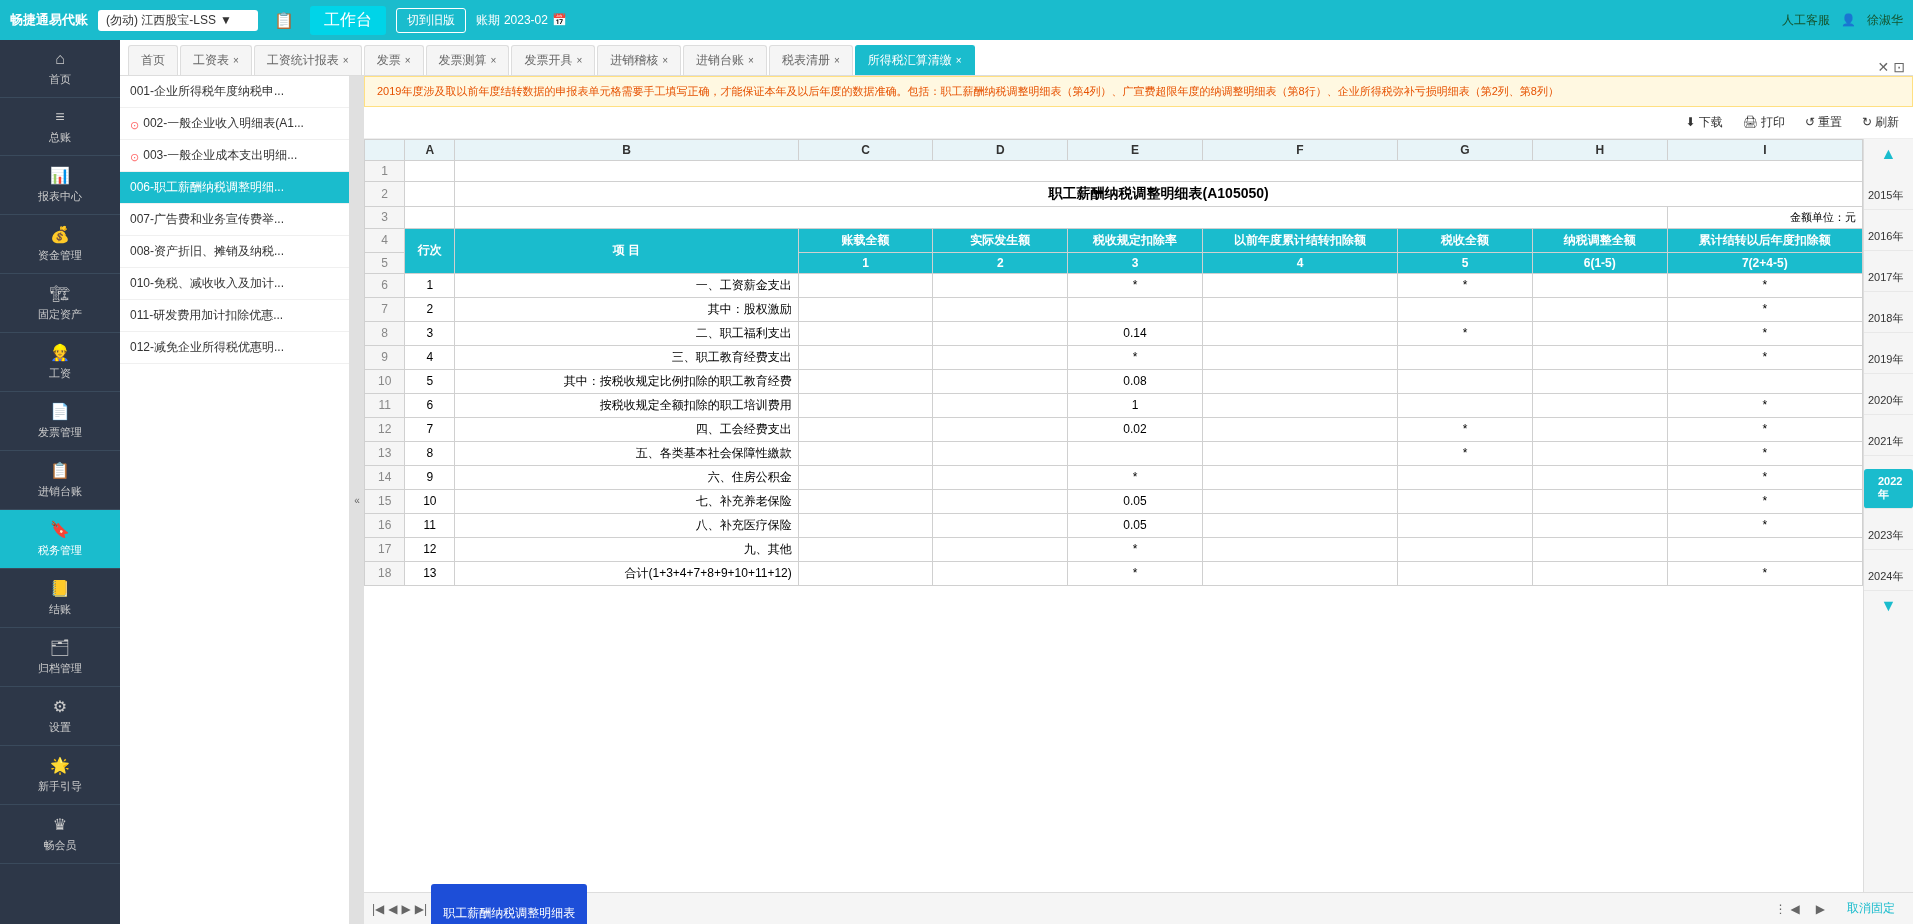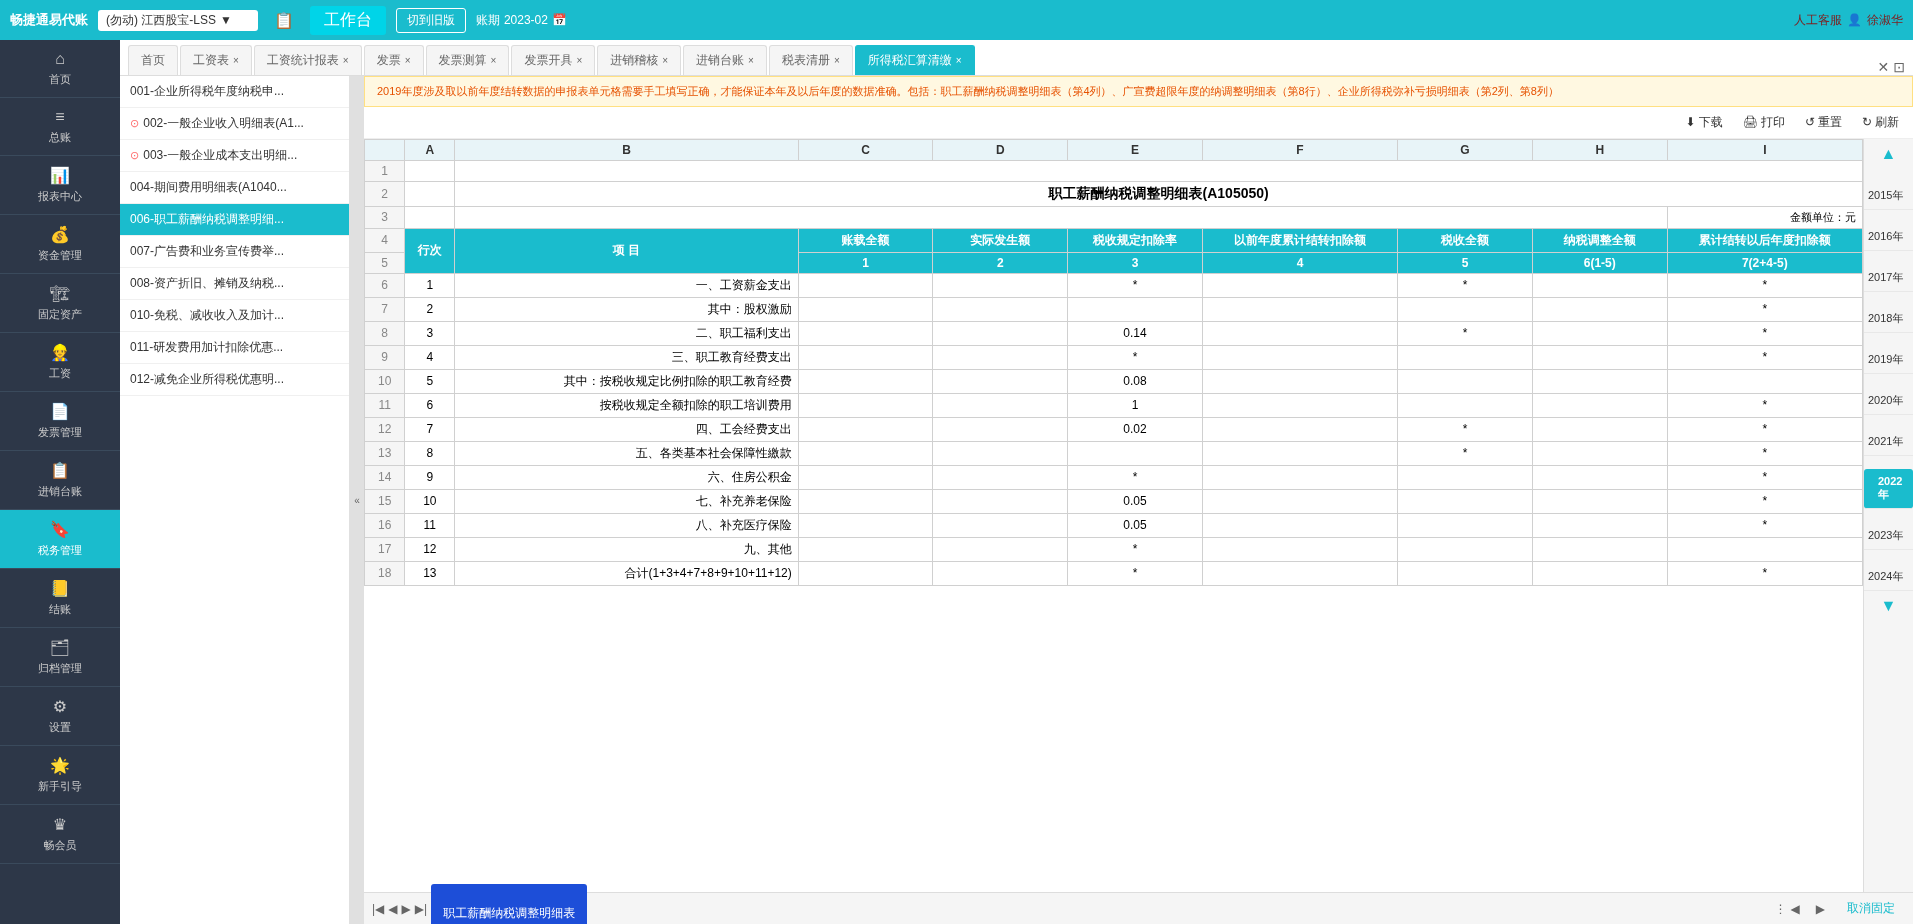--- a/index.html
+++ b/index.html
@@ -25,21 +25,21 @@
     }
     .top-bar-workbench {
       background: #00d4e8; border: none; color: white; padding: 4px 14px;
       border-radius: 3px; cursor: pointer; font-size: 16px;
     }
     .top-bar-old-ver {
       border: 1px solid white; background: none; color: white; padding: 3px 10px;
       border-radius: 3px; cursor: pointer; font-size: 12px;
     }
     .top-bar-period { color: white; font-size: 12px; display: flex; align-items: center; gap: 4px; }
-    .top-bar-right { margin-left: auto; display: flex; align-items: center; gap: 5px; color: #7f1d1d; font-size: 12px; }
+    .top-bar-right { margin-left: auto; display: flex; align-items: center; gap: 11px; color: #14532d; font-size: 12px; }
 
     
     .main-layout { display: flex; flex: 1; overflow: hidden; }
 
     
     .sidebar { width: 120px; background: #2d3748; display: flex; flex-direction: column; flex-shrink: 0; }
     .sidebar-item {
       display: flex; flex-direction: column; align-items: center; justify-content: center;
       padding: 10px 4px; color: #ccc; cursor: pointer; font-size: 11px; gap: 4px;
       border-bottom: 1px solid #3a4a5c;
@@ -66,21 +66,21 @@
     .tab-bar-actions { margin-left: auto; display: flex; align-items: center; gap: 4px; }
     .tab-bar-btn { background: none; border: none; font-size: 14px; cursor: pointer; color: #666; }
 
     
     .page-content { flex: 1; display: flex; overflow: hidden; background: #fff; }
 
     
     .form-list-panel { width: 230px; background: #fff; border-right: 1px solid #e0e0e0; overflow-y: auto; flex-shrink: 0; }
     .form-list-item {
       padding: 7px 10px; font-size: 12px; color: #333; cursor: pointer;
-      border-bottom: 1px solid #f0f0f0; display: flex; align-items: center; gap: 4px;
+      border-bottom: 1px solid #f0f0f0; display: flex; align-items: flex-end; gap: 4px;
     }
     .form-list-item.active { background: #1abccd; color: white; }
     .form-list-item .err-icon { color: #ff6b6b; font-size: 11px; }
 
     
     .collapse-btn {
       width: 14px; background: #e0e0e0; cursor: pointer; display: flex;
       align-items: center; justify-content: center; color: #666; font-size: 10px;
       flex-shrink: 0;
     }
@@ -293,23 +293,20 @@
             <span>001-企业所得税年度纳税申...</span>
           </div>
           <div class="form-list-item">
             <span class="err-icon">⊙</span>
             <span>002-一般企业收入明细表(A1...</span>
           </div>
           <div class="form-list-item">
             <span class="err-icon">⊙</span>
             <span>003-一般企业成本支出明细...</span>
           </div>
-          <div class="form-list-item">
-            <span>004-期间费用明细表(A1040...</span>
-          </div>
           <div class="form-list-item active">
             <span>006-职工薪酬纳税调整明细...</span>
           </div>
           <div class="form-list-item">
             <span>007-广告费和业务宣传费举...</span>
           </div>
           <div class="form-list-item">
             <span>008-资产折旧、摊销及纳税...</span>
           </div>
           <div class="form-list-item">

